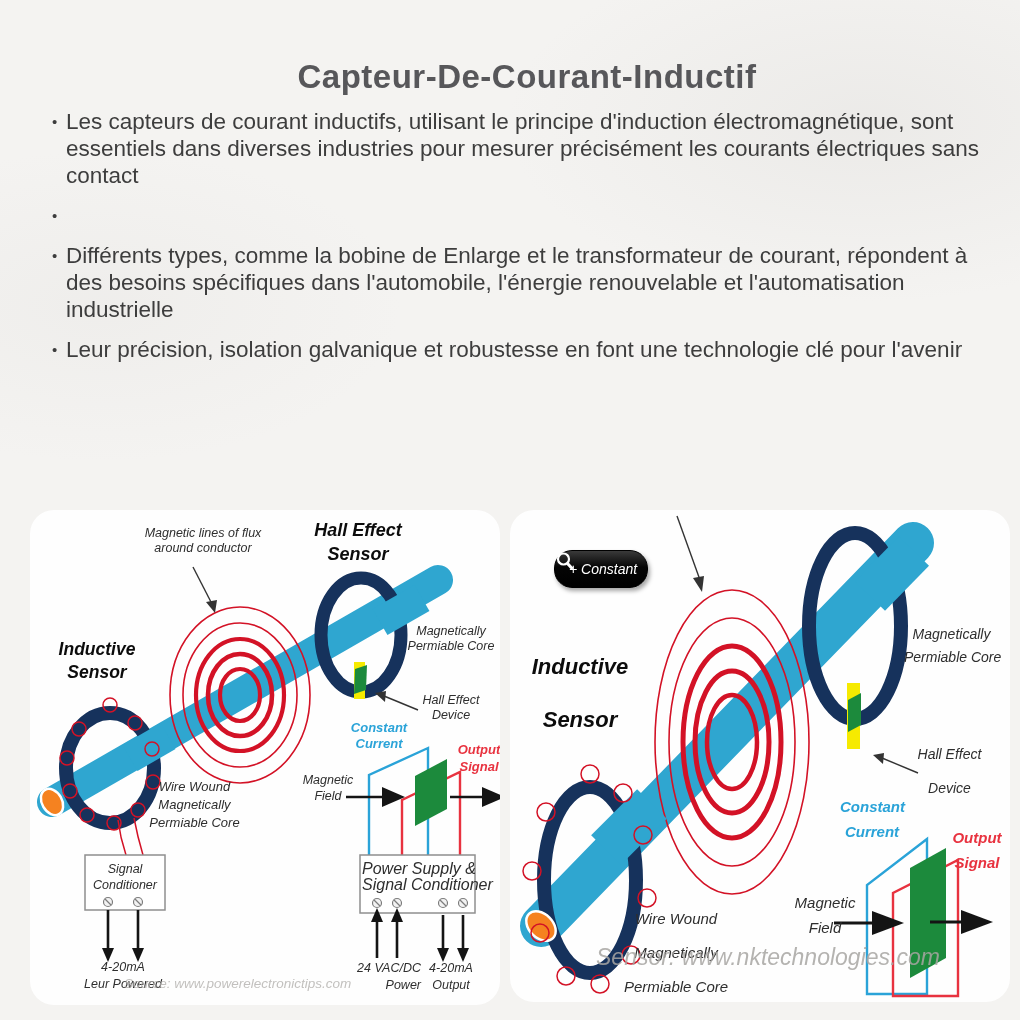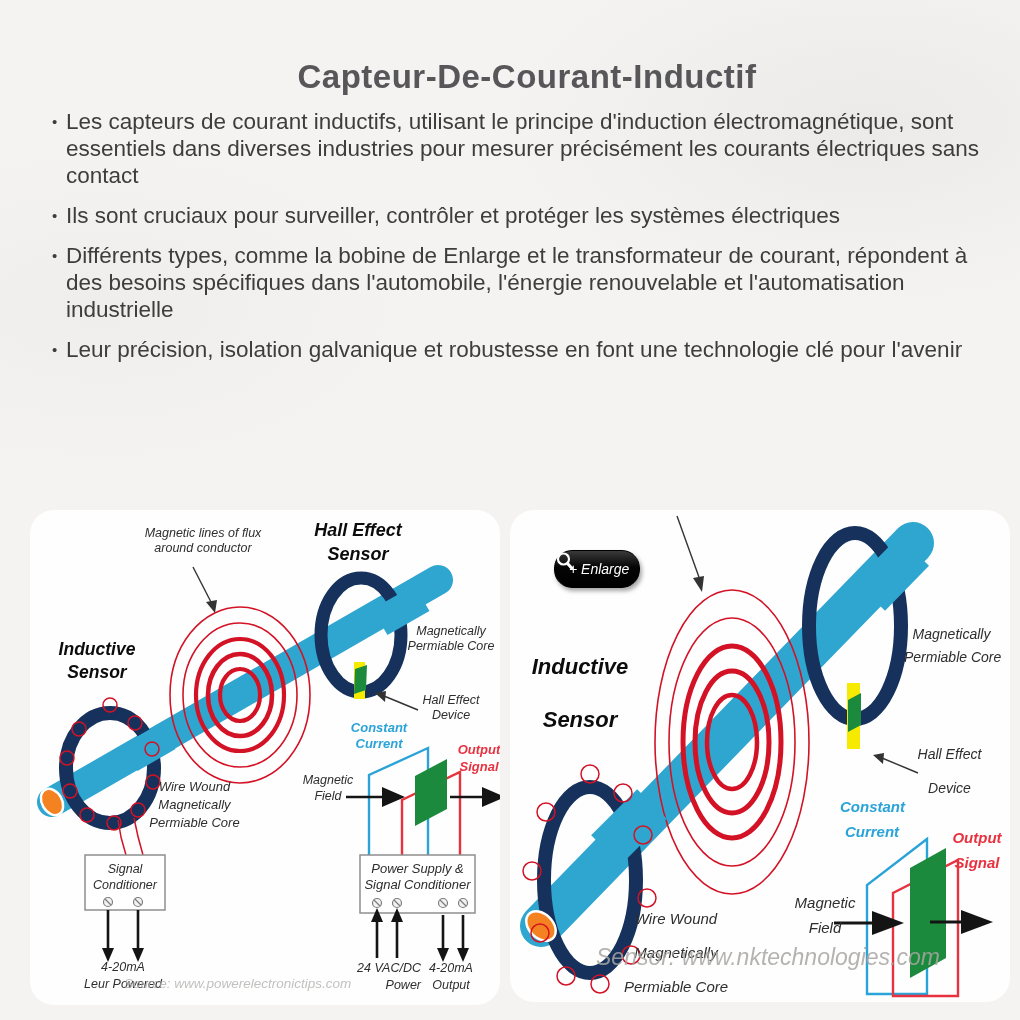--- a/index.html
+++ b/index.html
@@ -58,21 +58,20 @@
 
 <h1 class="page-title">Capteur-De-Courant-Inductif</h1>
 
 <div class="bullets">
   <div class="bullet">
       <span class="dot">•</span>
       <span>Les capteurs de courant inductifs, utilisant le principe d'induction électromagnétique, sont essentiels dans diverses industries pour mesurer précisément les courants électriques sans contact</span>
     </div>
   <div class="bullet">
       <span class="dot">•</span>
-      <span>Ils sont cruciaux pour surveiller, contrôler et protéger les systèmes électriques</span>
     </div>
   <div class="bullet">
       <span class="dot">•</span>
       <span>Différents types, comme la bobine de Enlarge et le transformateur de courant, répondent à des besoins spécifiques dans l'automobile, l'énergie renouvelable et l'automatisation industrielle</span>
     </div>
   <div class="bullet">
       <span class="dot">•</span>
       <span>Leur précision, isolation galvanique et robustesse en font une technologie clé pour l'avenir</span>
     </div>
 </div>
@@ -194,21 +193,21 @@
   </div>
   <div class="lbl" style="left:112px;top:268px;width:105px;font-size:13px;line-height:18px;">
     <div>Wire Wound</div>
       <div>Magnetically</div>
       <div>Permiable Core</div>
   </div>
   <div class="lbl" style="left:57px;top:351px;width:76px;font-size:12.5px;line-height:16px;">
     <div>Signal</div>
       <div>Conditioner</div>
   </div>
-  <div class="lbl" style="left:332px;top:351px;width:111px;font-size:13px;line-height:16px;">
+  <div class="lbl" style="left:332px;top:351px;width:111px;font-size:16px;line-height:16px;">
     <div>Power Supply &amp;</div>
       <div>Signal Conditioner</div>
   </div>
   <div class="lbl" style="left:46px;top:449px;width:94px;font-size:12.5px;line-height:17px;">
     <div>4-20mA</div>
       <div>Leur Powered</div>
   </div>
   <div class="lbl" style="left:323px;top:450px;width:68px;font-size:12.5px;line-height:17px;text-align:right;">
     <div>24 VAC/DC</div>
       <div>Power</div>
@@ -266,21 +265,21 @@
     <polygon points="357,484 357,375 417,329 417,484" class="loop-blue"></polygon>
     <polygon points="383,486 383,383 448,350 448,486" class="loop-red"></polygon>
     <polygon points="400,358 436,338 436,448 400,468" class="plate"></polygon>
     <line x1="324" y1="413" x2="362" y2="413" class="barrow" style="stroke-width:3;"></line>
       <polygon points="362,401 394,413 362,425" class="f-black"></polygon>
     <line x1="420" y1="412" x2="451" y2="412" class="barrow" style="stroke-width:3;"></line>
       <polygon points="451,400 483,412 451,424" class="f-black"></polygon>
   </svg>
 
   <div class="enlarge-btn">
-    <span>+ Enlarge</span>
+    <span>+ Constant</span>
     <svg width="20" height="20" viewBox="0 0 20 20">
       <circle cx="8.5" cy="8" r="5.5" fill="none" stroke="#fff" stroke-width="2.2"></circle>
       <line x1="12.5" y1="12.5" x2="17.5" y2="18" stroke="#fff" stroke-width="3"></line>
     </svg>
   </div>
 
   <div class="lbl bold-ttl" style="left:20px;top:130px;width:100px;font-size:22px;line-height:53px;">
     <div>Inductive</div>
       <div>Sensor</div>
   </div>

